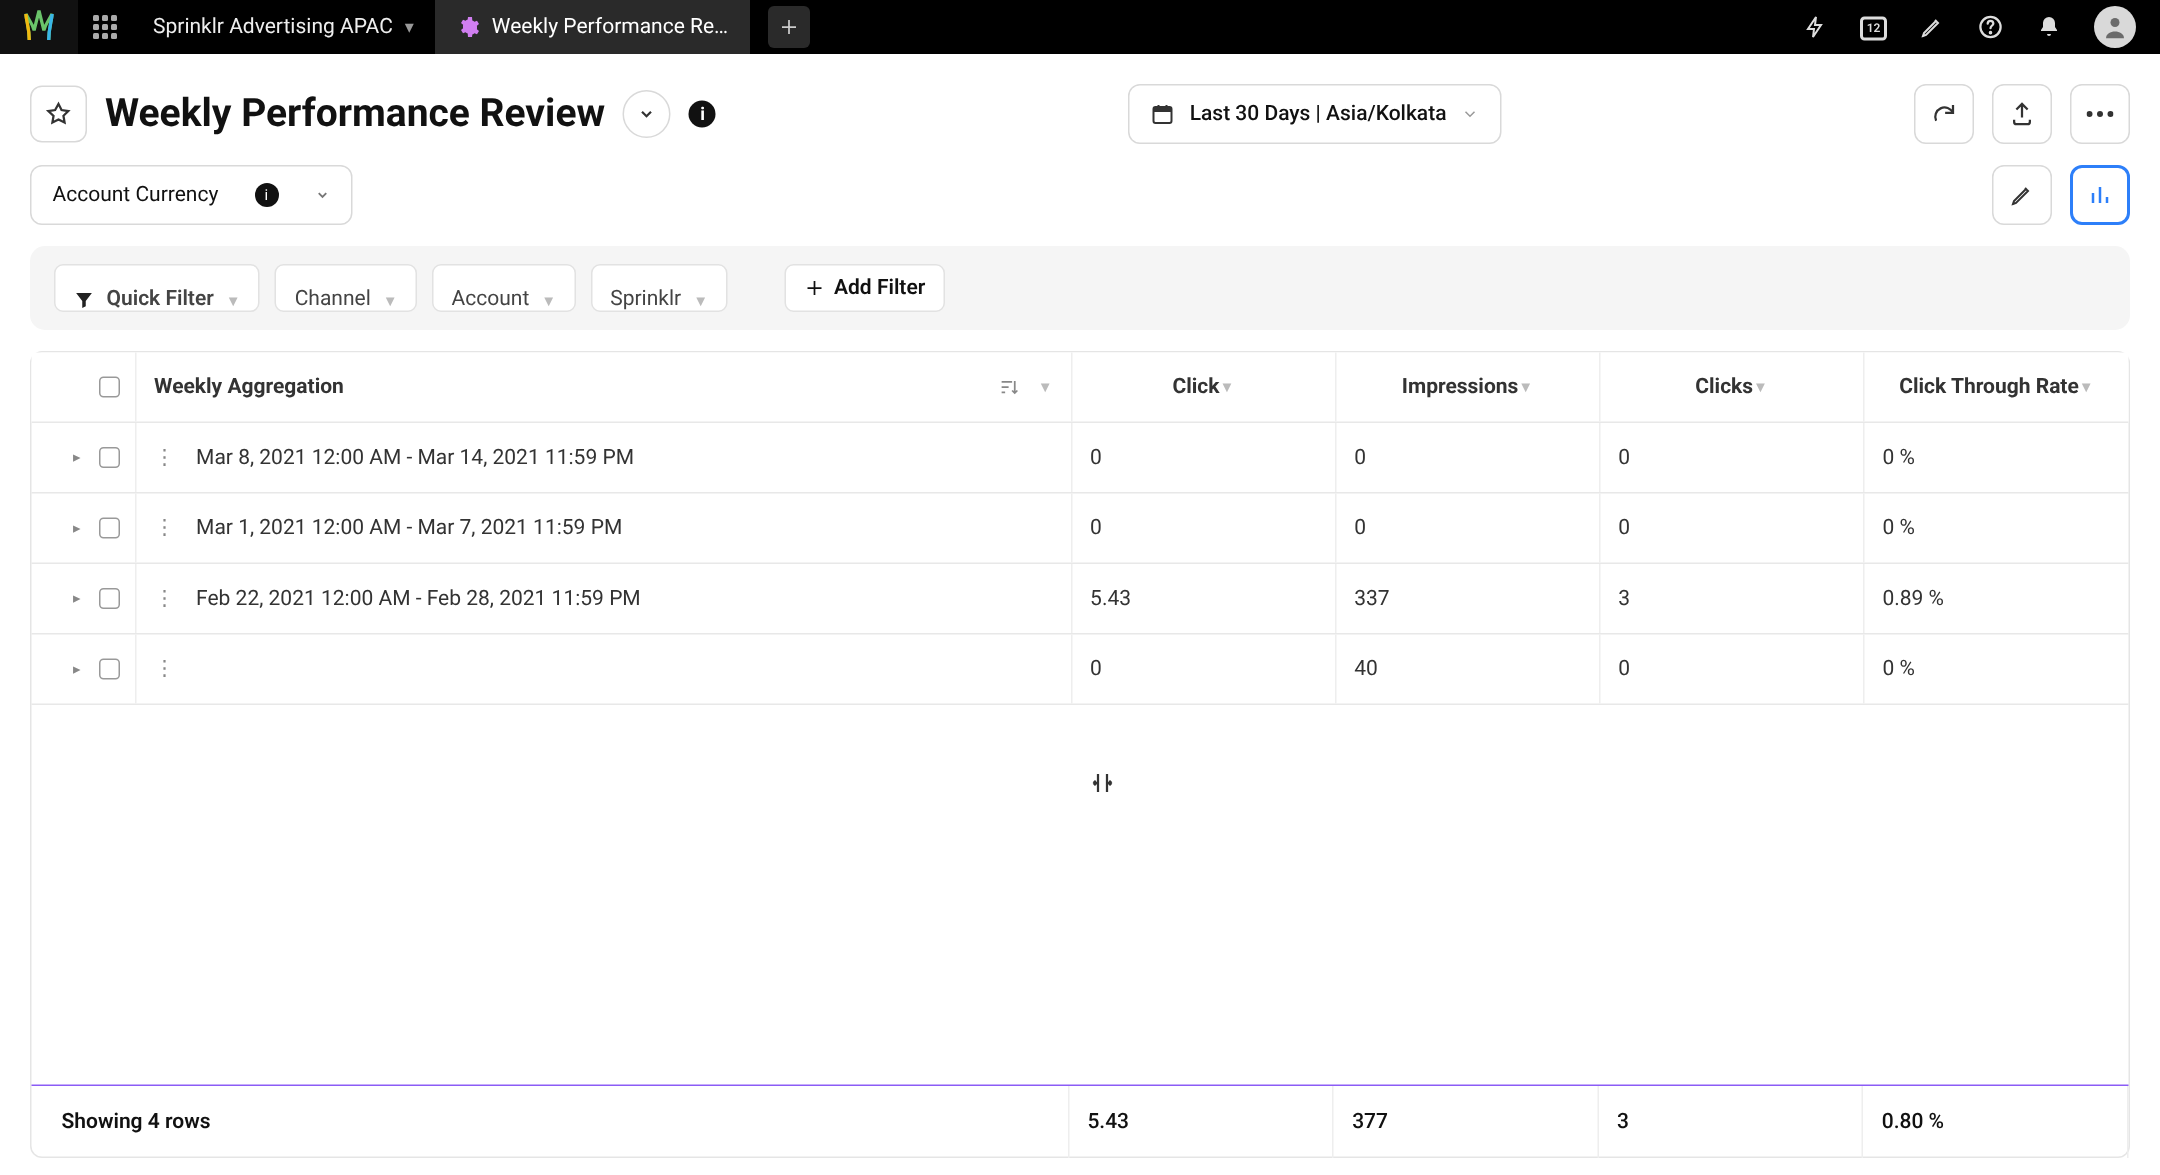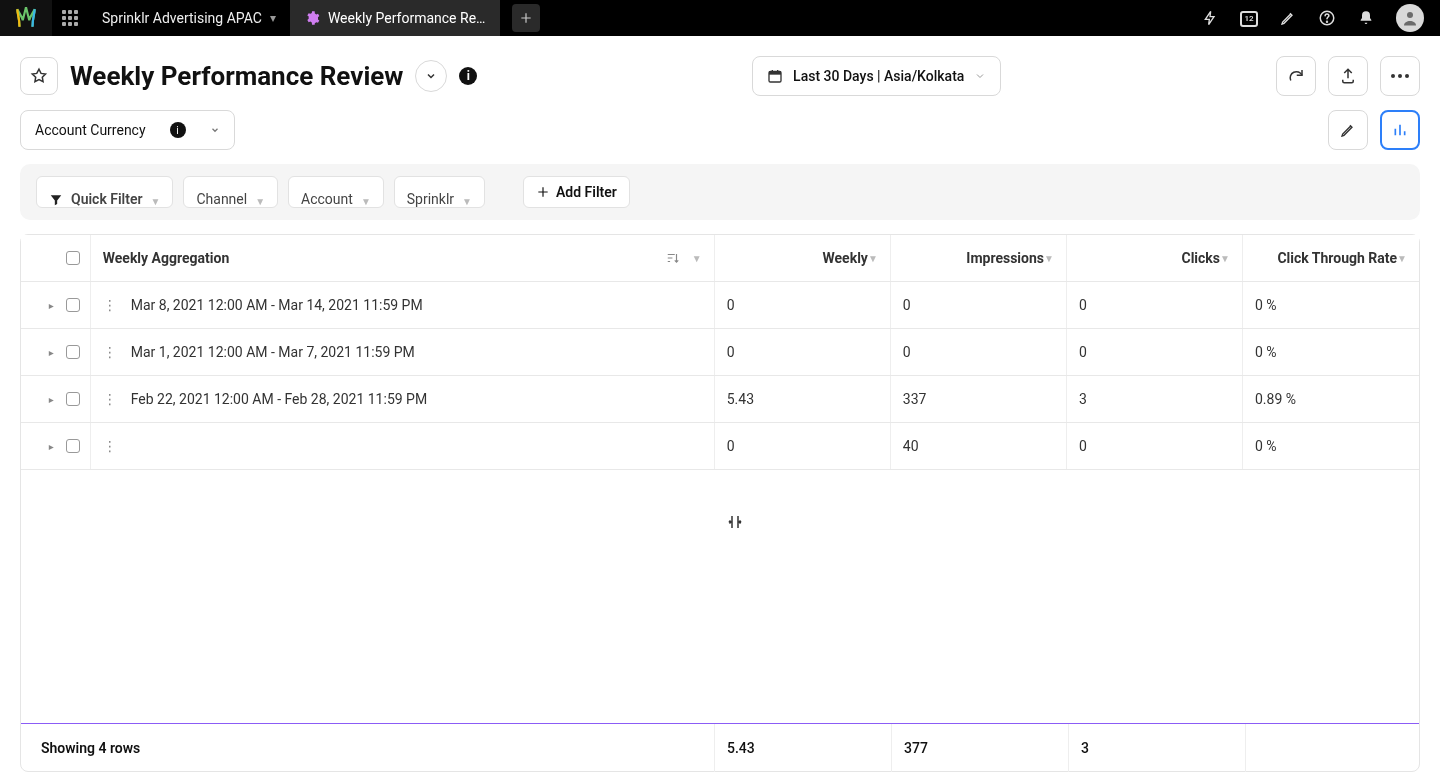--- a/index.html
+++ b/index.html
@@ -161,21 +161,21 @@
   
   .col-chk { width: 70px; justify-content:flex-end; gap:12px; }
   .cell.col-chk {padding-right:10px;} 
   .col-agg { flex: 0 0 624px; width:624px; gap:14px; }
   .trow .col-agg { padding-left:12px; }
   
   .col-spent { width:177px; }
   .col-imp { width:177px; }
   .col-clk { width:177px; }
   .col-ctr { width:177px; border-right:none;}
-  .thead-row .hcell { justify-content:flex-end; }
+  .thead-row .hcell { justify-content:center; }
   .hcell .htxt { font-weight:700; }
   .hcell .tri { color:#bbb; font-size:10px; }
   .agg-head-right { margin-left:auto; display:flex; gap:12px; align-items:center; color:#999;}
   .checkbox {
     width:14px; height:14px; border:1.5px solid #999; border-radius:3px; background:#fff;
   }
   .expand-tri { color:#888; font-size:10px; }
   .kebab { color:#888; letter-spacing:0; line-height:6px; font-size:14px; }
   
   .table-body { flex:1; position:relative; }
@@ -400,21 +400,21 @@
       <span class="agg-head-right">
         <span>
           <svg width="14" height="14" viewBox="0 0 24 24" fill="none" stroke="#888" stroke-width="2">
               <path d="M3 6h12M3 12h8M3 18h4M18 5v14M15 16l3 3 3-3"></path>
             </svg>
         </span>
         <span class="tri">▼</span>
       </span>
     </div>
     <div class="cell col-spent hcell">
-      <span class="htxt">Weekly</span>
+      <span class="htxt">Click</span>
       <span class="tri">▼</span>
     </div>
     <div class="cell col-imp hcell">
       <span class="htxt">Impressions</span>
       <span class="tri">▼</span>
     </div>
     <div class="cell col-clk hcell">
       <span class="htxt">Clicks</span>
       <span class="tri">▼</span>
     </div>
@@ -530,14 +530,17 @@
     </div>
     <div class="cell col-spent">
         <span>5.43</span>
       </div>
     <div class="cell col-imp">
         <span>377</span>
       </div>
     <div class="cell col-clk">
         <span>3</span>
       </div>
+    <div class="cell col-ctr">
+        <span>0.80 %</span>
+      </div>
   </div>
 </div>
 
 </body></html>

